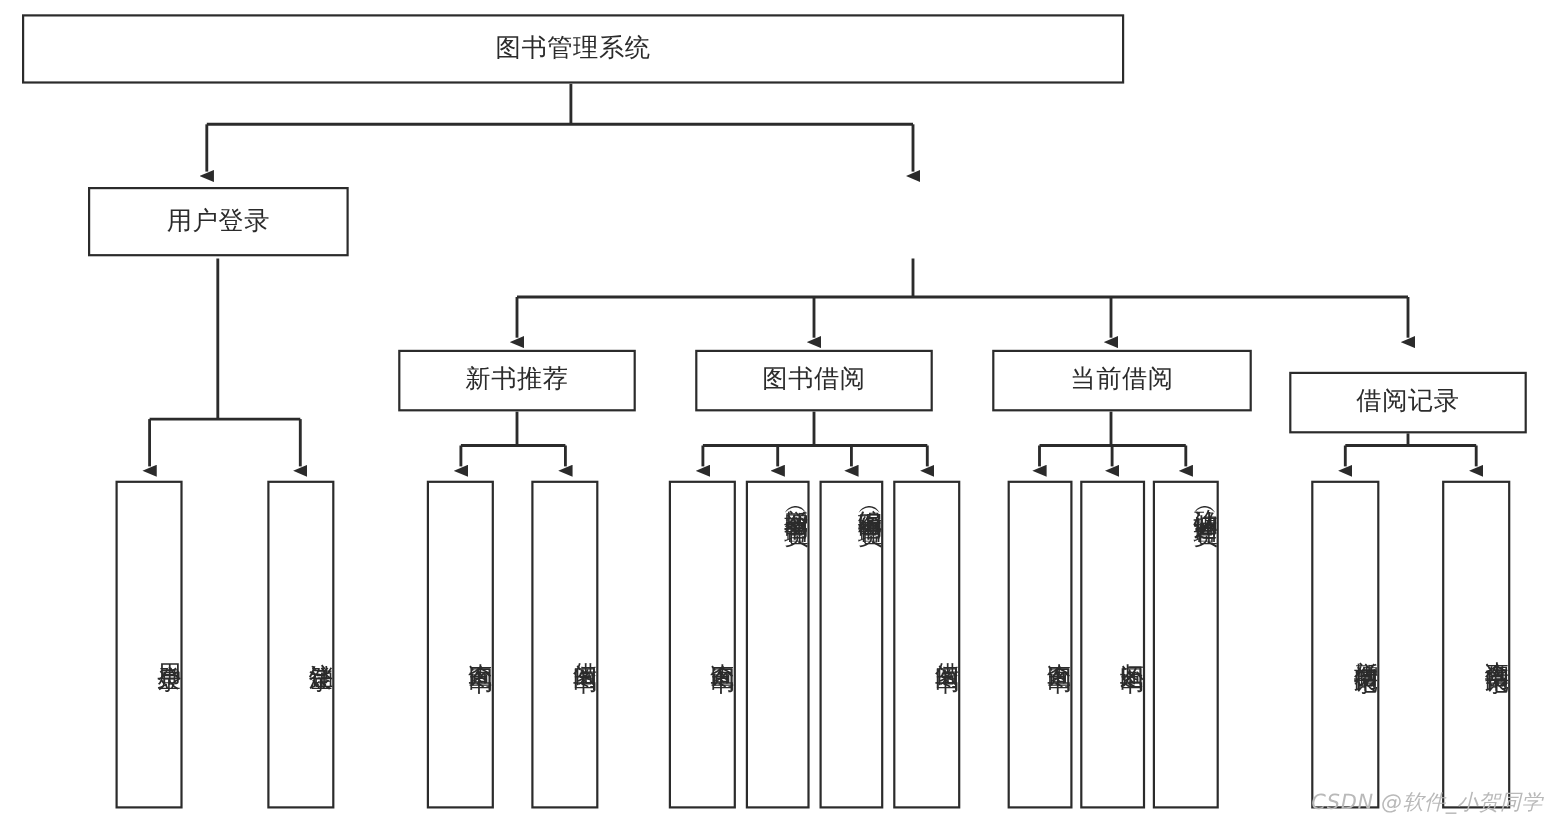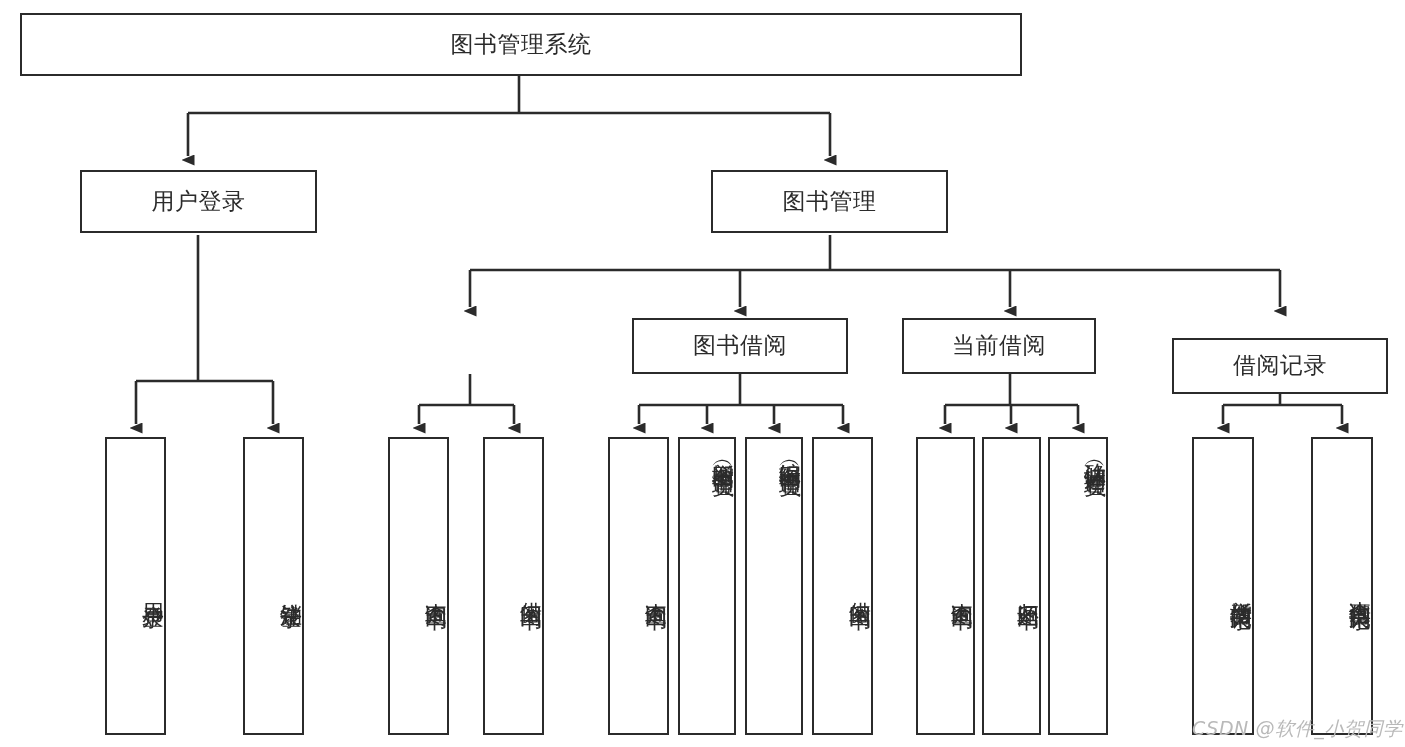--- a/index.html
+++ b/index.html
@@ -126,28 +126,28 @@
     <path d="M1342,405 L1342,424" stroke="#2b2b2b" stroke-width="2.6" fill="none" marker-end="url(#arrow)"></path>
   </svg>
 
   <div class="node h" style="left:20px; top:13px; width:1002px; height:63px;">
     <span class="node-label">图书管理系统</span>
   </div>
 
   <div class="node h" style="left:80px; top:170px; width:237px; height:63px;">
     <span class="node-label">用户登录</span>
   </div>
-  <div class="node h" style="left:711px; top:170px; width:237px; height:63px;">
-    <span class="node-label">图书管理</span>
+
+  <div class="node h" style="left:362px; top:318px; width:216px; height:56px;">
+    <span class="node-label">新书推荐</span>
   </div>
-
   <div class="node h" style="left:632px; top:318px; width:216px; height:56px;">
     <span class="node-label">图书借阅</span>
   </div>
-  <div class="node h" style="left:902px; top:318px; width:194px; height:56px;">
+  <div class="node h" style="left:902px; top:318px; width:236px; height:56px;">
     <span class="node-label">当前借阅</span>
   </div>
   <div class="node h" style="left:1172px; top:318px; width:216px; height:56px;margin-top:20px;">
     <span class="node-label">借阅记录</span>
   </div>
 
   <div class="node v" style="left:105px; top:437px; width:61px; height:298px;">
     <span class="node-label">用户登录</span>
   </div>
   <div class="node v" style="left:243px; top:437px; width:61px; height:298px;">

